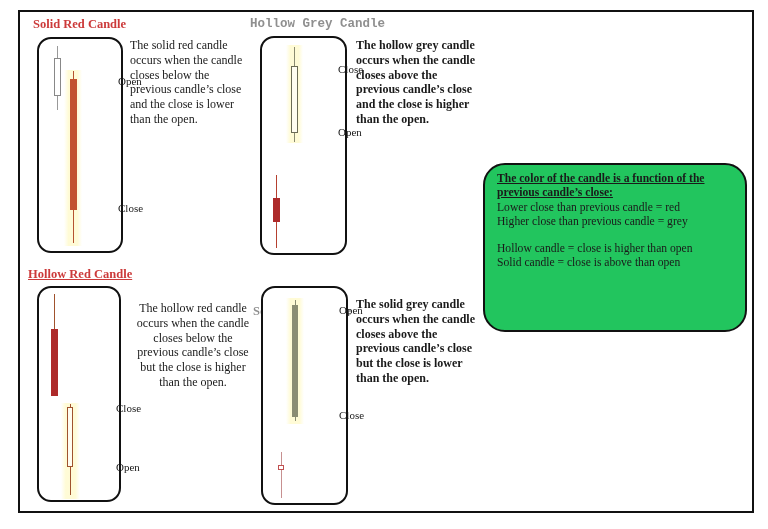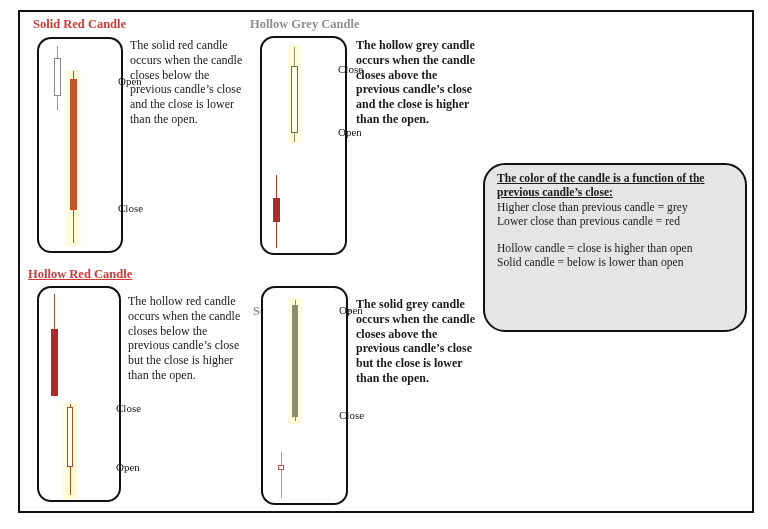--- a/index.html
+++ b/index.html
@@ -11,21 +11,21 @@
     .title.red { color: #cc3a3a; }
     .title.grey { color: #8f8f8f; }
     .cbox { position: absolute; border: 2.5px solid #111; border-radius: 14px; box-sizing: border-box; background: #fff; }
     .desc { position: absolute; font-size: 12px; line-height: 14.8px; white-space: pre-line; width: 130px; }
     .lbl { position: absolute; font-size: 11px; white-space: nowrap; padding-left: 35px; }
     .glow { position: absolute; background: linear-gradient(to right, rgba(255,250,210,0) 0%, #fffbd6 25%, #fffbd6 75%, rgba(255,250,210,0) 100%); }
     .wick { position: absolute; width: 1px; }
     .body { position: absolute; box-sizing: border-box; }
     .info { position: absolute; left: 483px; top: 163px; width: 264px; height: 169px;
             border: 2.5px solid #111; border-radius: 22px; box-sizing: border-box;
-            background: #e5e5e5; padding: 7px 0 0 12px; font-size: 11.6px; line-height: 14.4px; }
+            background: #22c55e; padding: 7px 0 0 12px; font-size: 11.6px; line-height: 14.4px; }
     .info .h { font-weight: bold; text-decoration: underline; display: block; }
     .info .l { display: block; }
     .info .gap { display: block; height: 12px; }
   </style>
 </head>
 <body>
 
 <div class="frame"></div>
 
 <div class="title red" style="left:33px; top:17px;text-align:right;">Solid Red Candle</div>
@@ -40,21 +40,21 @@
 <div class="body" style="left:70px; top:79px; width:7px; height:131px; background:#c2532f;"></div>
 <div class="lbl" style="left:83px; top:75px;">Open</div>
 <div class="lbl" style="left:83px; top:202px;">Close</div>
 <div class="desc" style="left:130px; top:38px;">The solid red candle
 occurs when the candle
 closes below the
 previous candle’s close
 and the close is lower
 than the open.</div>
 
-<div class="title grey" style="left:250px; top:17px;">Hollow Grey Candle</div>
+<div class="title grey" style="left:250px; top:17px;font-family:Liberation Mono, monospace;">Hollow Grey Candle</div>
 <div class="cbox" style="left:260px; top:36px; width:87px; height:219px;"></div>
 <div class="glow" style="left:286px; top:45px; width:17px; height:98px;"></div>
 <div class="wick" style="left:294px; top:47px; height:95px; background:#8a8a70;"></div>
 <div class="body" style="left:291px; top:66px; width:7px; height:67px; border:1px solid #6b6b55; background:#fffdf0;"></div>
 <div class="lbl" style="left:303px; top:63px;">Close</div>
 <div class="lbl" style="left:303px; top:126px;">Open</div>
 
 <div class="wick" style="left:276px; top:175px; height:73px; background:#b5402f;"></div>
 <div class="body" style="left:273px; top:198px; width:7px; height:24px; background:#ad2a2a;"></div>
 <div class="desc" style="left:356px; top:38px;font-weight:bold;">The hollow grey candle
@@ -68,21 +68,21 @@
 <div class="cbox" style="left:37px; top:286px; width:84px; height:216px;"></div>
 
 <div class="wick" style="left:54px; top:294px; height:40px; background:#a0522d;"></div>
 <div class="body" style="left:51px; top:329px; width:7px; height:67px; background:#ad2a2a;"></div>
 
 <div class="glow" style="left:61px; top:403px; width:19px; height:96px;"></div>
 <div class="wick" style="left:70px; top:404px; height:91px; background:#a0522d;"></div>
 <div class="body" style="left:67px; top:407px; width:6px; height:60px; border:1px solid #a0522d; background:#fffdf0;"></div>
 <div class="lbl" style="left:81px; top:402px;">Close</div>
 <div class="lbl" style="left:81px; top:461px;">Open</div>
-<div class="desc" style="left:128px; top:294px;">The hollow red candle
+<div class="desc" style="left:128px; top:301px;text-align:center;">The hollow red candle
 occurs when the candle
 closes below the
 previous candle’s close
 but the close is higher
 than the open.</div>
 
 <div class="title grey" style="left:253px; top:267px;margin-top:37px;">Solid Grey Candle</div>
 <div class="cbox" style="left:261px; top:286px; width:87px; height:219px;"></div>
 <div class="glow" style="left:286px; top:298px; width:18px; height:126px;"></div>
 <div class="wick" style="left:295px; top:300px; height:121px; background:#8b8d73;"></div>
@@ -94,18 +94,18 @@
 <div class="body" style="left:278px; top:465px; width:6px; height:5px; border:1px solid #c05050; background:#fff;"></div>
 <div class="desc" style="left:356px; top:297px;font-weight:bold;">The solid grey candle
 occurs when the candle
 closes above the
 previous candle’s close
 but the close is lower
 than the open.</div>
 
 <div class="info">
   <span class="h">The color of the candle is a function of the previous candle’s close:</span>
+  <span class="l">Lower close than previous candle = red</span>
   <span class="l">Higher close than previous candle = grey</span>
-  <span class="l">Lower close than previous candle = red</span>
   <span class="gap"></span>
   <span class="l">Hollow candle = close is higher than open</span>
-  <span class="l">Solid candle = below is lower than open</span>
+  <span class="l">Solid candle = close is above than open</span>
 </div>
 
 </body></html>

